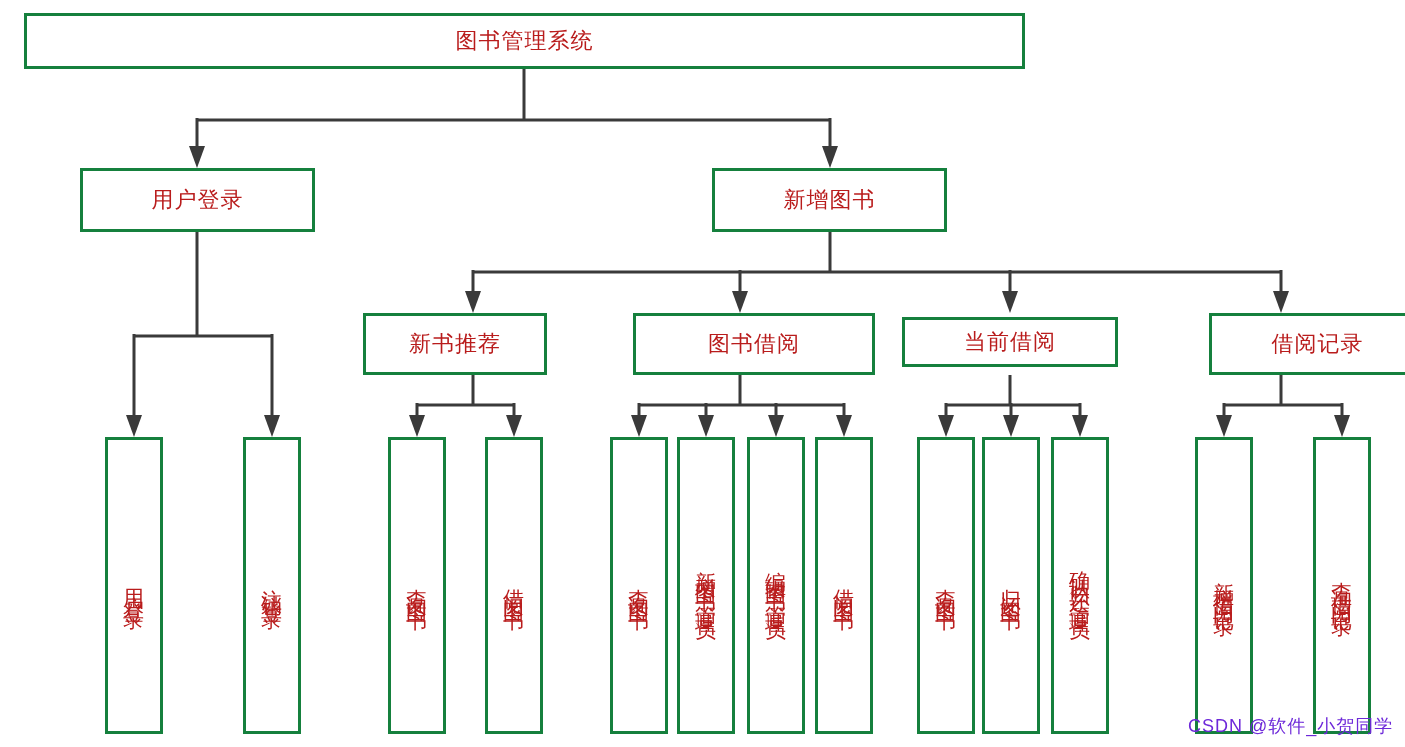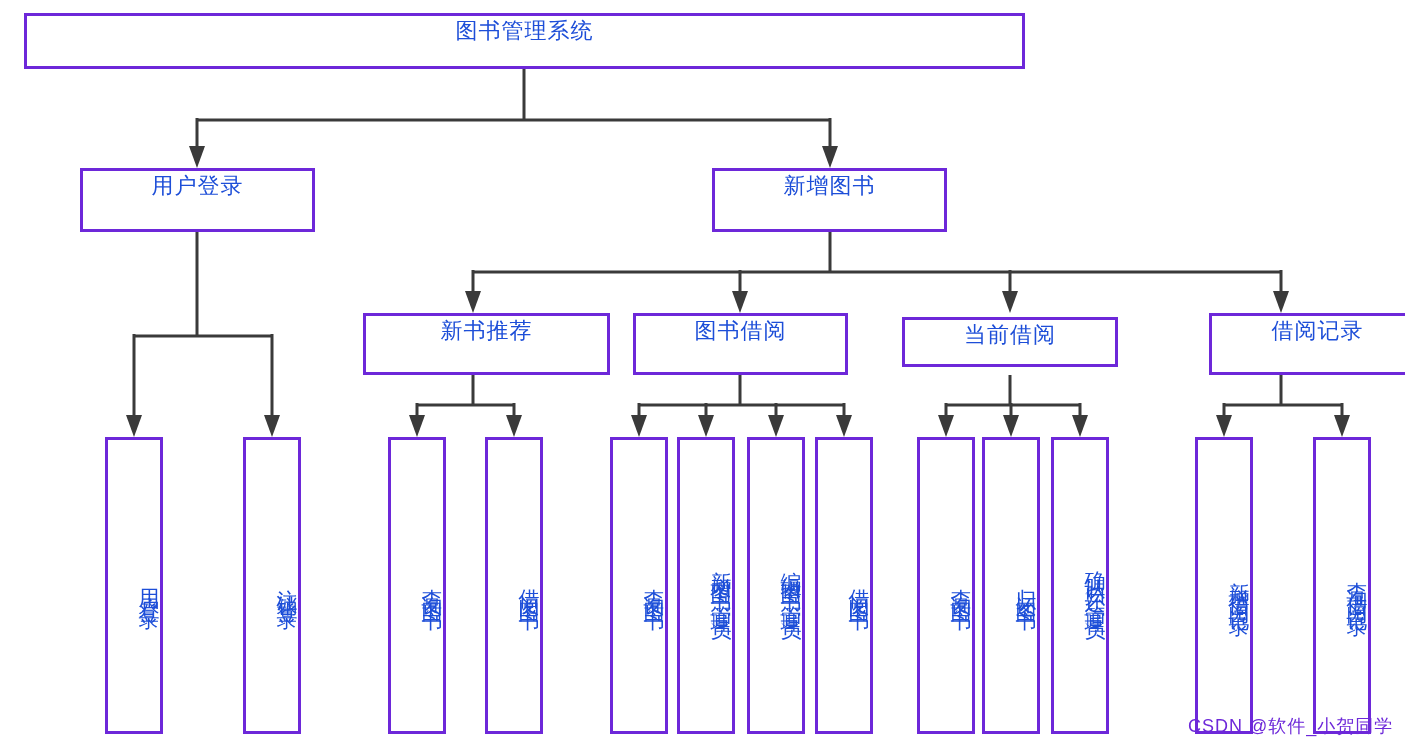--- a/index.html
+++ b/index.html
@@ -13,25 +13,26 @@
   }
   #connectors {
     position: absolute;
     left: 0; top: 0;
     width: 1405px; height: 747px;
     z-index: 0;
   }
   .node {
     position: absolute;
     box-sizing: border-box;
-    border: 3px solid #6d28d9;
+    border: 3px solid #15803d;
     background: #ffffff;
     display: flex;
+    align-items: center;
     justify-content: center;
-    color: #1d4ed8;
+    color: #b91c1c;
     z-index: 1;
   }
   .hbox {
     font-size: 22px;
     letter-spacing: 1px;
     white-space: nowrap;
   }
   .vbox {
     writing-mode: vertical-rl;
     text-orientation: mixed;
@@ -107,24 +108,24 @@
     <span>图书管理系统</span>
   </div>
 
   <div class="node hbox" style="left:80px; top:168px; width:235px; height:64px;">
     <span>用户登录</span>
   </div>
   <div class="node hbox" style="left:712px; top:168px; width:235px; height:64px;">
     <span>新增图书</span>
   </div>
 
-  <div class="node hbox" style="left:363px; top:313px; width:247px; height:62px;">
+  <div class="node hbox" style="left:363px; top:313px; width:184px; height:62px;">
     <span>新书推荐</span>
   </div>
-  <div class="node hbox" style="left:633px; top:313px; width:215px; height:62px;">
+  <div class="node hbox" style="left:633px; top:313px; width:242px; height:62px;">
     <span>图书借阅</span>
   </div>
   <div class="node hbox" style="left:902px; top:317px; width:216px; height:50px;">
     <span>当前借阅</span>
   </div>
   <div class="node hbox" style="left:1193px; top:313px; width:217px; height:62px;margin-left:16px;">
     <span>借阅记录</span>
   </div>
 
   <div class="node vbox" style="left:105px; top:437px; width:58px; height:297px;">

